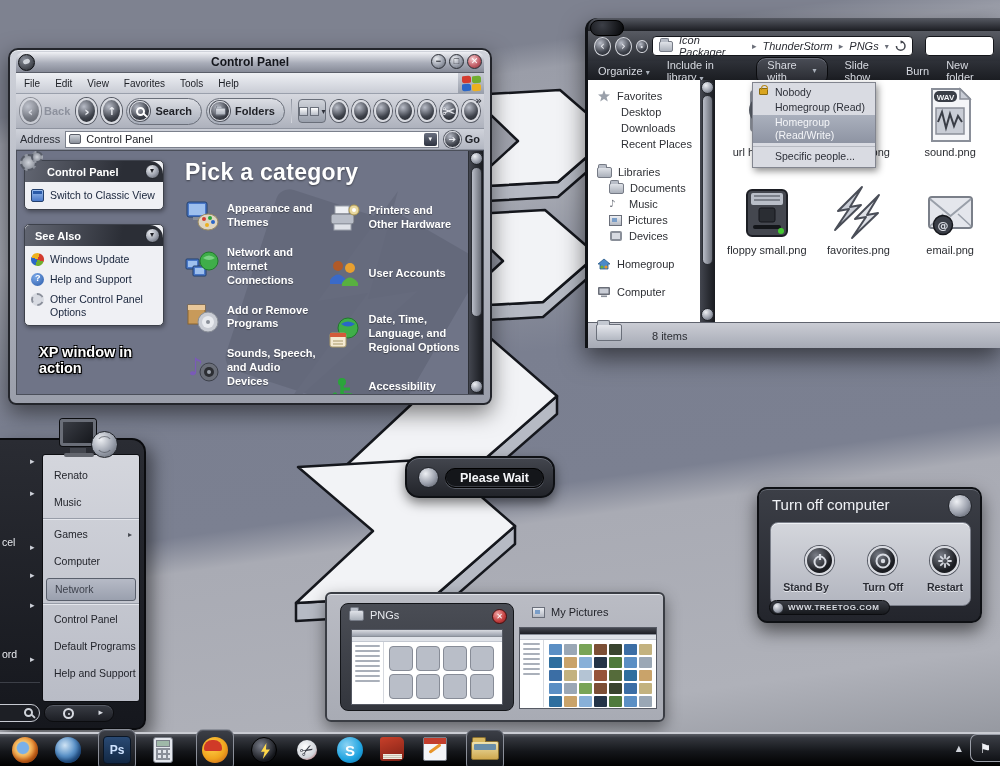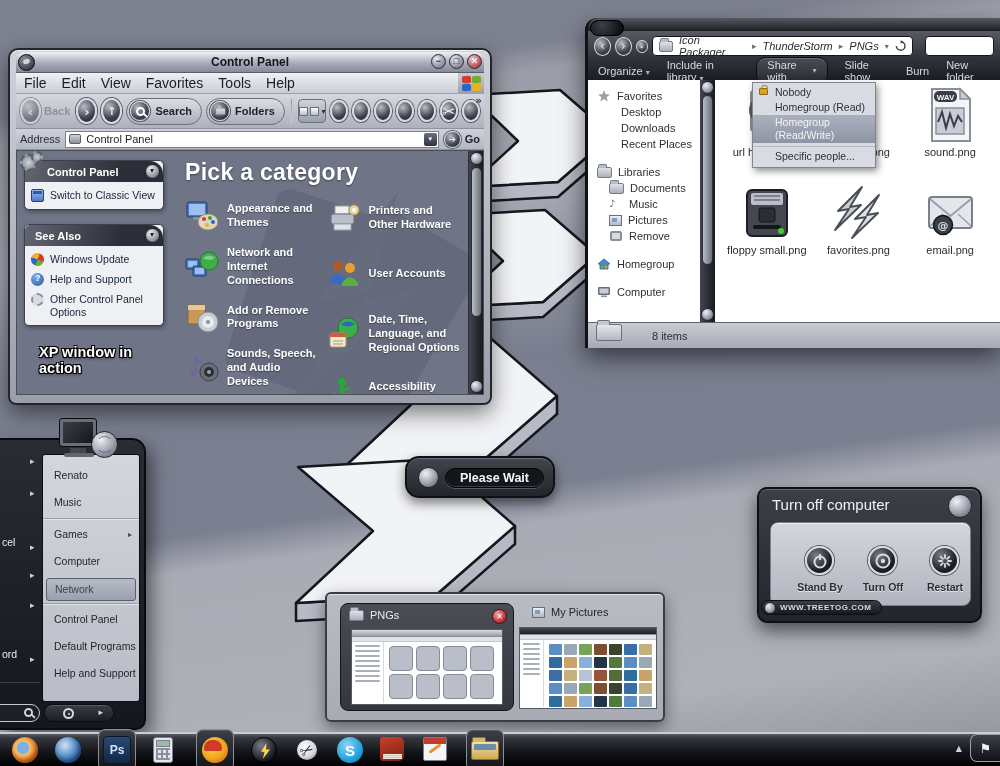--- a/index.html
+++ b/index.html
@@ -20,21 +20,21 @@
 
   
   .win-cp{left:8px;top:48px;width:484px;height:357px;z-index:10;background:linear-gradient(#cfd2da,#9a9eaa);border:2px solid #23252b;border-radius:10px 10px 8px 8px;box-shadow:0 8px 22px rgba(0,0,0,.5),inset 0 1px 0 #f0f2f6;padding:2px 6px 7px 6px;}
   .cp-title{height:21px;border-radius:8px 8px 0 0;background:linear-gradient(#f0f1f5,#a9adb9 55%,#868a97);display:flex;align-items:center;position:relative;border-bottom:1px solid #5a5e69;}
   .cp-title .t{position:absolute;left:0;right:0;text-align:center;font-size:12px;font-weight:bold;color:#14161c;}
   .cp-appicon{width:17px;height:17px;margin-left:2px;background:radial-gradient(circle at 35% 30%,#8a8f9a,#22252b);border:1px solid #0c0e12;border-radius:50%;position:relative;z-index:1;}
   .cp-appicon:after{content:"";position:absolute;left:4px;top:4px;width:7px;height:5px;border-radius:50%;background:#cfd3da;transform:rotate(-20deg);}
   .sysbtns{position:absolute;right:2px;top:2px;display:flex;gap:3px;z-index:1;}
   .sysbtn{width:15px;height:15px;border-radius:50%;background:radial-gradient(circle at 35% 30%,#eceef2,#9ba0ac 55%,#5c606b);border:1px solid #2c2f36;color:#1d1f26;font-size:9px;line-height:13px;text-align:center;font-weight:bold;}
   .sysbtn.close{background:radial-gradient(circle at 35% 30%,#f6cbce,#c4616a 55%,#7e2e35);color:#fff;}
-  .cp-menubar{height:21px;background:linear-gradient(#eef0f4,#c9ccd5);display:flex;gap:15px;padding:0 8px;font-size:14px;align-items:center;color:#1c1e24;border-bottom:1px solid #9aa0ac;position:relative;}
+  .cp-menubar{height:21px;background:linear-gradient(#eef0f4,#c9ccd5);display:flex;gap:15px;padding:0 8px;font-size:10px;align-items:center;color:#1c1e24;border-bottom:1px solid #9aa0ac;position:relative;}
   .winlogo{position:absolute;right:0;top:0;width:26px;height:20px;background:linear-gradient(#c9ccd5,#9aa0ac);display:grid;grid-template-columns:9px 9px;grid-auto-rows:7px;gap:1px;place-content:center;}
   .winlogo i{display:block;border-radius:1px 3px 1px 3px;transform:skewY(-6deg);}
   .winlogo i:nth-child(1){background:#d33b2f;} .winlogo i:nth-child(2){background:#70ad2f;}
   .winlogo i:nth-child(3){background:#2a66c8;} .winlogo i:nth-child(4){background:#edb01f;}
   .cp-toolbar{height:35px;background:linear-gradient(#d6d8df,#aeb2bd);display:flex;align-items:center;gap:4px;padding:0 4px;border-bottom:1px solid #8e939f;position:relative;}
   .tb-round{width:26px;height:26px;font-size:13px;font-weight:bold;}
   .tb-sm{width:22px;height:22px;}
   .tb-label{font-size:11px;font-weight:bold;color:#3c404a;margin:0 2px 0 -1px;}
   .tb-label.dis{color:#8d919d;}
   .tb-pill{height:27px;border-radius:14px;background:linear-gradient(#dcdee4,#a9afbb);border:1px solid #6a6f7a;display:flex;gap:5px;padding:0 9px 0 3px;align-items:center;font-size:11px;font-weight:bold;color:#1e2026;}
@@ -149,21 +149,21 @@
   .pw .sphere{position:absolute;left:11px;top:9px;width:21px;height:21px;}
   .pw-pill{position:absolute;left:38px;right:9px;top:10px;height:20px;border-radius:10px;background:#14161a;border:1px solid #000;box-shadow:inset 0 -1px 0 #3c3f47,0 1px 0 #565a64;color:#f4f5f8;font-weight:bold;font-size:12.5px;text-align:center;line-height:19px;}
 
   
   .toc{left:757px;top:487px;width:225px;height:136px;z-index:12;border-radius:10px;background:linear-gradient(#3c3f47,#23252c);border:2px solid #0e1014;box-shadow:0 8px 18px rgba(0,0,0,.55),inset 0 1px 0 #6a6e78;}
   .toc-title{position:absolute;left:13px;top:7px;font-size:15px;color:#f0f2f6;}
   .toc .sphere.tr{position:absolute;right:8px;top:5px;width:24px;height:24px;}
   .toc-panel{position:absolute;left:11px;top:33px;width:201px;height:84px;border-radius:8px;background:linear-gradient(#d4d6dc,#b2b5bf);border:1px solid #7a7e89;box-shadow:inset 0 1px 0 #eef0f4;}
   .toc-btn{position:absolute;top:23px;width:29px;height:29px;border-radius:50%;background:radial-gradient(circle at 35% 30%,#7a7e88,#1a1c21 65%);border:2px solid #d9dbe1;box-shadow:0 0 0 1px #565a64;display:flex;align-items:center;justify-content:center;}
   .toc-lab{position:absolute;top:58px;width:70px;text-align:center;font-size:10.5px;font-weight:bold;color:#2a2c34;text-shadow:0 1px 0 #e8eaef;}
-  .toc-site{position:absolute;left:2px;bottom:6px;height:15px;border-radius:8px;background:linear-gradient(#3a3d45,#17191d);border:1px solid #0b0c0f;display:flex;align-items:center;gap:4px;padding:0 10px 0 2px;}
+  .toc-site{position:absolute;left:10px;bottom:6px;height:15px;border-radius:8px;background:linear-gradient(#3a3d45,#17191d);border:1px solid #0b0c0f;display:flex;align-items:center;gap:4px;padding:0 10px 0 2px;}
   .toc-site .sphere{width:12px;height:12px;}
   .toc-site span{font-size:8px;font-weight:bold;color:#d8dbe2;letter-spacing:.5px;}
 
   
   .prev{left:325px;top:592px;width:340px;height:130px;z-index:12;background:linear-gradient(#babcc4,#a8abb4);border:2px solid #3a3d44;border-radius:6px;box-shadow:0 6px 16px rgba(0,0,0,.45),inset 0 1px 0 #dfe1e7;}
   .prev-card{position:absolute;left:13px;top:9px;width:174px;height:108px;background:linear-gradient(#4a4d55,#33363d);border:1px solid #14161a;border-radius:8px;}
   .prev-card .hdr{display:flex;align-items:center;gap:6px;padding:5px 7px 3px 8px;font-size:11px;color:#e8eaef;}
   .prev-close{position:absolute;right:6px;top:5px;width:15px;height:15px;border-radius:50%;background:radial-gradient(circle at 35% 30%,#f0a0a0,#c23d3d 60%,#7e1f1f);border:1px solid #4a0f0f;color:#fff;font-size:8px;line-height:13px;text-align:center;font-weight:bold;}
   .mini{position:absolute;background:#fff;border:1px solid #565a64;}
   .mini-a{left:10px;top:25px;width:152px;height:76px;}
@@ -306,21 +306,21 @@
             <span class="pic-ico"></span>
             <span>Pictures</span>
           </div>
         <div class="nav-row" style="padding-left:12px;">
             <span class="nico">
               <svg viewBox="0 0 14 12">
                 <rect x="1" y="1" width="12" height="10" rx="2" fill="#8a8f99"></rect>
                 <rect x="3" y="3" width="8" height="6" fill="#d8dbe2"></rect>
               </svg>
             </span>
-            <span>Remove</span>
+            <span>Devices</span>
           </div>
         <div class="nav-gap"></div>
         <div class="nav-row">
             <span class="nico">
               <svg viewBox="0 0 14 12">
                 <path d="M7 1 L13 6 L11 6 L11 11 L3 11 L3 6 L1 6 Z" fill="#4a8ac8" stroke="#2a5a8a" stroke-width=".8"></path>
                 <circle cx="5" cy="9" r="1.6" fill="#70ad2f"></circle>
                 <circle cx="9" cy="9" r="1.6" fill="#e8952a"></circle>
               </svg>
             </span>
@@ -703,21 +703,21 @@
   <div class="abs toc">
     <div class="toc-title">Turn off computer</div>
     <div class="sphere tr"></div>
     <div class="toc-panel">
       <div class="toc-btn" style="left:34px;">
         <svg width="16" height="16" viewBox="0 0 16 16">
             <circle cx="8" cy="9" r="5.5" fill="none" stroke="#d8dbe2" stroke-width="2"></circle>
             <line x1="8" y1="1" x2="8" y2="7" stroke="#d8dbe2" stroke-width="2.2"></line>
           </svg>
       </div>
-      <div class="toc-lab" style="left:14px;">Stand By</div>
+      <div class="toc-lab" style="left:0;">Stand By</div>
       <div class="toc-btn" style="left:97px;">
         <svg width="16" height="16" viewBox="0 0 16 16">
             <circle cx="8" cy="8" r="6.5" fill="none" stroke="#d8dbe2" stroke-width="2"></circle>
             <circle cx="8" cy="8" r="2.2" fill="#d8dbe2"></circle>
           </svg>
       </div>
       <div class="toc-lab" style="left:77px;">Turn Off</div>
       <div class="toc-btn" style="left:159px;">
         <svg width="16" height="16" viewBox="0 0 16 16">
             <g stroke="#d8dbe2" stroke-width="1.8" stroke-linecap="round">

